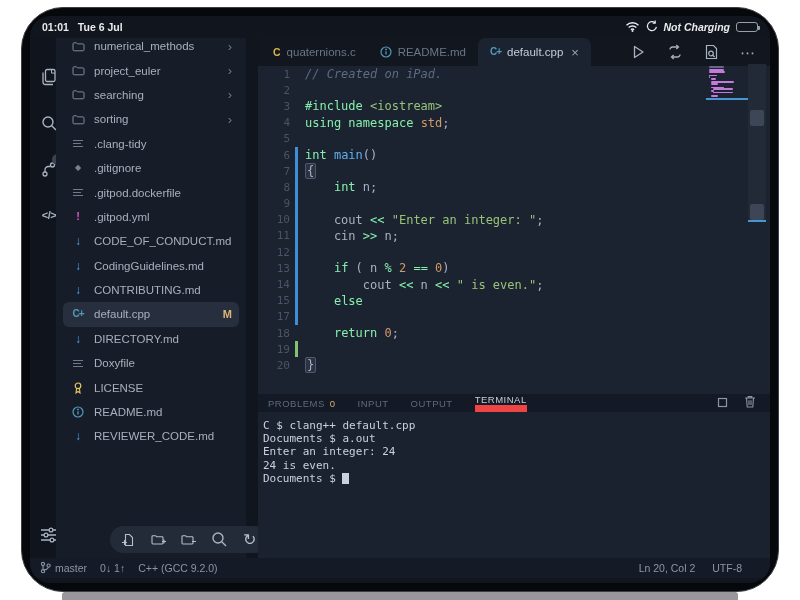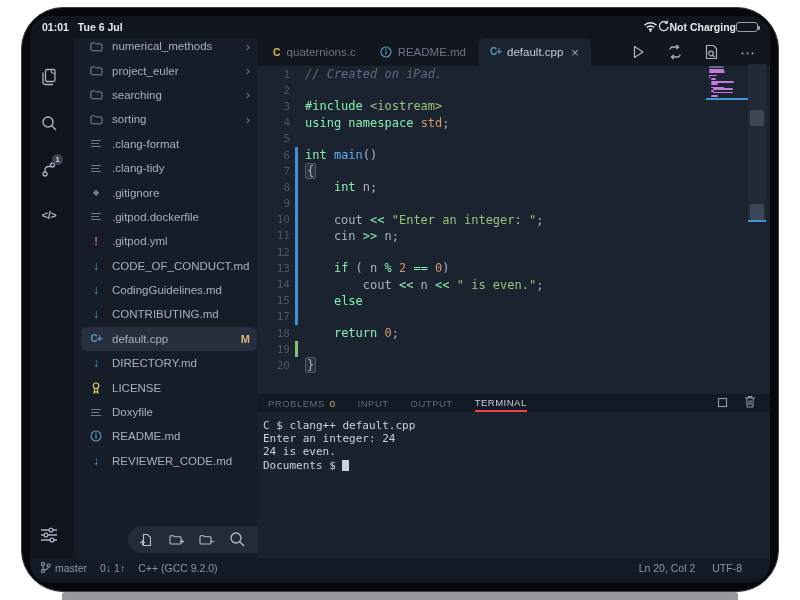--- a/index.html
+++ b/index.html
@@ -4,32 +4,32 @@
 <style>
   html,body{margin:0;padding:0;background:#fff;width:800px;height:600px;font-family:"Liberation Sans",sans-serif;}
   .stage{position:relative;width:800px;height:600px;overflow:hidden;}
   .device{position:absolute;left:21px;top:7px;width:758px;height:585px;background:#06080b;border:1px solid #3c3f45;border-radius:42px;box-sizing:border-box;}
   .stand{position:absolute;left:62px;top:592px;width:676px;height:8px;background:#97979c;border-radius:3px 3px 0 0;}
   .screen{position:absolute;left:30px;top:16px;width:740px;height:567px;background:#10151e;border-radius:20px;overflow:hidden;}
   .screen *{box-sizing:border-box;}
   
   .iosbar{position:absolute;left:0;top:0;width:740px;height:22px;display:flex;align-items:center;justify-content:space-between;padding:0 12px;color:#e9eaec;font-size:10.5px;font-weight:700;}
   .iosleft span{margin-right:9px;}
-  .iosright{display:flex;align-items:center;font-weight:600;}
+  .iosright{display:flex;align-items:center;gap:6px;font-weight:600;font-style:italic;}
   .batt{position:relative;width:22px;height:10px;border:1px solid #9aa0a8;border-radius:3px;padding:1px;}
   .batt .fill{height:100%;background:#fff;border-radius:1px;}
   .batt .nub{position:absolute;right:-3px;top:2.5px;width:2px;height:4px;background:#9aa0a8;border-radius:0 1px 1px 0;}
   
   .abar{position:absolute;left:0;top:22px;width:38px;height:520px;background:#0f141d;display:flex;flex-direction:column;align-items:center;padding-top:22px;}
   .aicon{position:relative;width:38px;height:34px;display:flex;align-items:center;justify-content:center;margin-bottom:12px;color:#aab3c1;}
   .aicon .codetxt{font-size:11px;font-weight:700;letter-spacing:-.5px;}
   .abadge{position:absolute;top:2px;right:5px;width:11px;height:11px;border-radius:50%;background:#3a4250;color:#d3d9e1;font-size:7.5px;display:flex;align-items:center;justify-content:center;font-weight:700;}
   .asettings{position:absolute;left:0;top:502px;width:38px;height:34px;display:flex;align-items:center;justify-content:center;}
   
-  .sidebar{position:absolute;left:44px;top:22px;width:190px;height:520px;background:#171d28;}
+  .sidebar{position:absolute;left:26px;top:22px;width:190px;height:520px;background:#171d28;}
   .tree{position:absolute;left:0;top:-4px;width:190px;}
   .srow{display:flex;align-items:center;height:24.4px;margin:0 7px;padding:0 7px 0 6px;border-radius:6px;}
   .srow.sel{background:#272f3e;}
   .ficon{width:18px;display:flex;justify-content:center;align-items:center;flex:none;}
   .flabel{font-size:11.5px;color:#a7b0bd;margin-left:7px;flex:1;white-space:nowrap;overflow:hidden;}
   .chev{color:#6c7685;font-size:13px;line-height:1;}
   .mbadge{color:#dcb67a;font-size:11px;font-weight:700;}
   .ic-md{color:#4aa3e8;font-weight:700;font-size:12px;line-height:1;}
   .ic-yml{color:#d357ce;font-weight:700;font-size:11px;line-height:1;}
   .ic-diamond{color:#78828f;font-size:8px;line-height:1;}
@@ -61,21 +61,21 @@
   .tk-p{color:#a9b2c3;}
   .tk-b{color:#abb2bf;background:#39435588;border:1px solid #4e596e;border-radius:2px;padding:0 1px;}
   .minimap{position:absolute;left:676px;top:48px;width:58px;height:36px;border-bottom:2px solid #4596d1;overflow:hidden;}
   .minimap .mbar{position:absolute;height:1.6px;border-radius:1px;}
   .scrolltrack{position:absolute;left:718px;top:48px;width:18px;height:158px;background:#222a37;}
   .thumb{position:absolute;left:2px;width:14px;background:#3c4656;border-radius:2px;}
   .thumbline{position:absolute;left:0;width:18px;height:2px;background:#4596d1;}
   
   .panelstrip{position:absolute;left:228px;top:378px;width:512px;height:18px;background:#131925;display:flex;align-items:center;padding-left:10px;gap:22px;}
   .ptab{font-size:9.5px;letter-spacing:.5px;color:#5f6a7c;display:flex;align-items:center;gap:5px;height:100%;}
-  .ptab.active{color:#c7ced8;border-bottom:2px solid #ef4444;}
+  .ptab.active{color:#c7ced8;border-bottom:7px solid #ef4444;}
   .pbadge{color:#d8b06c;font-size:9.5px;}
   .picons{position:absolute;right:14px;top:0;height:18px;display:flex;align-items:center;gap:16px;color:#8b95a5;}
   .terminal{position:absolute;left:228px;top:396px;width:512px;height:146px;background:#1a212f;font-family:"DejaVu Sans Mono",monospace;font-size:11px;color:#c9d1dc;padding:7px 0 0 5px;}
   .tline{height:13.2px;white-space:pre;}
   .cursor{display:inline-block;width:7px;height:11px;background:#c9d1dc;vertical-align:-2px;}
   
   .statusbar{position:absolute;left:0;top:542px;width:740px;height:20px;background:#151b26;display:flex;align-items:center;color:#8b96a6;font-size:10.5px;padding:0 28px 0 10px;}
   .sseg{display:flex;align-items:center;gap:4px;margin-right:13px;}
   .sspacer{flex:1;}
   .sright{display:flex;gap:17px;}
@@ -201,111 +201,99 @@
           <div class="srow">
             <div class="ficon">
               <span style="display: inline-flex; align-items: center; justify-content: center;">
                 <svg xmlns="http://www.w3.org/2000/svg" width="11" height="9">
                   <g stroke="#6f7b8b" stroke-width="1.1">
                     <path d="M0 1.5h10M0 4.5h8M0 7.5h10"></path>
                   </g>
                 </svg>
               </span>
             </div>
-            <span class="flabel">.clang-format</span>
+            <span class="flabel">.clang-tidy</span>
+          </div>
+          <div class="srow">
+            <div class="ficon">
+              <span class="ic-diamond" style="display: inline-flex; align-items: center; justify-content: center;">◆</span>
+            </div>
+            <span class="flabel">.gitignore</span>
           </div>
           <div class="srow">
             <div class="ficon">
               <span style="display: inline-flex; align-items: center; justify-content: center;">
                 <svg xmlns="http://www.w3.org/2000/svg" width="11" height="9">
                   <g stroke="#6f7b8b" stroke-width="1.1">
                     <path d="M0 1.5h10M0 4.5h8M0 7.5h10"></path>
                   </g>
                 </svg>
               </span>
             </div>
-            <span class="flabel">.clang-tidy</span>
-          </div>
-          <div class="srow">
-            <div class="ficon">
-              <span class="ic-diamond" style="display: inline-flex; align-items: center; justify-content: center;">◆</span>
-            </div>
-            <span class="flabel">.gitignore</span>
+            <span class="flabel">.gitpod.dockerfile</span>
+          </div>
+          <div class="srow">
+            <div class="ficon">
+              <span class="ic-yml" style="display: inline-flex; align-items: center; justify-content: center;">!</span>
+            </div>
+            <span class="flabel">.gitpod.yml</span>
+          </div>
+          <div class="srow">
+            <div class="ficon">
+              <span class="ic-md" style="display: inline-flex; align-items: center; justify-content: center;">↓</span>
+            </div>
+            <span class="flabel">CODE_OF_CONDUCT.md</span>
+          </div>
+          <div class="srow">
+            <div class="ficon">
+              <span class="ic-md" style="display: inline-flex; align-items: center; justify-content: center;">↓</span>
+            </div>
+            <span class="flabel">CodingGuidelines.md</span>
+          </div>
+          <div class="srow">
+            <div class="ficon">
+              <span class="ic-md" style="display: inline-flex; align-items: center; justify-content: center;">↓</span>
+            </div>
+            <span class="flabel">CONTRIBUTING.md</span>
+          </div>
+          <div class="srow sel">
+            <div class="ficon">
+              <span class="ic-cpp" style="display: inline-flex; align-items: center; justify-content: center;">C+</span>
+            </div>
+            <span class="flabel">default.cpp</span>
+            <span class="mbadge">M</span>
+          </div>
+          <div class="srow">
+            <div class="ficon">
+              <span class="ic-md" style="display: inline-flex; align-items: center; justify-content: center;">↓</span>
+            </div>
+            <span class="flabel">DIRECTORY.md</span>
           </div>
           <div class="srow">
             <div class="ficon">
               <span style="display: inline-flex; align-items: center; justify-content: center;">
                 <svg xmlns="http://www.w3.org/2000/svg" width="11" height="9">
                   <g stroke="#6f7b8b" stroke-width="1.1">
                     <path d="M0 1.5h10M0 4.5h8M0 7.5h10"></path>
                   </g>
                 </svg>
               </span>
             </div>
-            <span class="flabel">.gitpod.dockerfile</span>
-          </div>
-          <div class="srow">
-            <div class="ficon">
-              <span class="ic-yml" style="display: inline-flex; align-items: center; justify-content: center;">!</span>
-            </div>
-            <span class="flabel">.gitpod.yml</span>
-          </div>
-          <div class="srow">
-            <div class="ficon">
-              <span class="ic-md" style="display: inline-flex; align-items: center; justify-content: center;">↓</span>
-            </div>
-            <span class="flabel">CODE_OF_CONDUCT.md</span>
-          </div>
-          <div class="srow">
-            <div class="ficon">
-              <span class="ic-md" style="display: inline-flex; align-items: center; justify-content: center;">↓</span>
-            </div>
-            <span class="flabel">CodingGuidelines.md</span>
-          </div>
-          <div class="srow">
-            <div class="ficon">
-              <span class="ic-md" style="display: inline-flex; align-items: center; justify-content: center;">↓</span>
-            </div>
-            <span class="flabel">CONTRIBUTING.md</span>
-          </div>
-          <div class="srow sel">
-            <div class="ficon">
-              <span class="ic-cpp" style="display: inline-flex; align-items: center; justify-content: center;">C+</span>
-            </div>
-            <span class="flabel">default.cpp</span>
-            <span class="mbadge">M</span>
-          </div>
-          <div class="srow">
-            <div class="ficon">
-              <span class="ic-md" style="display: inline-flex; align-items: center; justify-content: center;">↓</span>
-            </div>
-            <span class="flabel">DIRECTORY.md</span>
+            <span class="flabel">Doxyfile</span>
           </div>
           <div class="srow">
             <div class="ficon">
               <span style="display: inline-flex; align-items: center; justify-content: center;">
                 <svg xmlns="http://www.w3.org/2000/svg" width="10" height="12">
                   <circle cx="5" cy="3.8" r="2.8" fill="none" stroke="#e7c664" stroke-width="1.2"></circle>
                   <path d="M3.6 6.3 3 11l2-1.6L7 11l-.6-4.7" fill="none" stroke="#e7c664" stroke-width="1.1"></path>
                 </svg>
               </span>
             </div>
             <span class="flabel">LICENSE</span>
-          </div>
-          <div class="srow">
-            <div class="ficon">
-              <span style="display: inline-flex; align-items: center; justify-content: center;">
-                <svg xmlns="http://www.w3.org/2000/svg" width="11" height="9">
-                  <g stroke="#6f7b8b" stroke-width="1.1">
-                    <path d="M0 1.5h10M0 4.5h8M0 7.5h10"></path>
-                  </g>
-                </svg>
-              </span>
-            </div>
-            <span class="flabel">Doxyfile</span>
           </div>
           <div class="srow">
             <div class="ficon">
               <span style="display: inline-flex; align-items: center; justify-content: center;">
                 <svg xmlns="http://www.w3.org/2000/svg" width="12" height="12">
                   <circle cx="6" cy="6" r="5" fill="none" stroke="#519aba" stroke-width="1.2"></circle>
                   <path d="M6 5.3v3.3" stroke="#519aba" stroke-width="1.3"></path>
                   <circle cx="6" cy="3.4" r=".9" fill="#519aba"></circle>
                 </svg>
               </span>
@@ -476,20 +464,21 @@
             </svg>
           </span></div>
         <div class="tbicon"><span style="display: inline-flex; align-items: center; justify-content: center;">
             <svg xmlns="http://www.w3.org/2000/svg" width="12" height="13">
               <path d="M1 3h10M4.2 3V1.6h3.6V3M2.5 3l.7 9h5.6l.7-9M5 5.3v4.6M7 5.3v4.6" fill="none" stroke="#8b95a5" stroke-width="1.1"></path>
             </svg>
           </span></div>
       </div>
     <div class="terminal" id="terminal">
         <div class="tline"><span>C $ clang++ default.cpp</span></div>
+        <div class="tline"><span>Documents $ a.out</span></div>
         <div class="tline"><span>Enter an integer: 24</span></div>
         <div class="tline"><span>24 is even.</span></div>
         <div class="tline"><span>Documents $ </span><span class="cursor"></span></div>
       </div>
 
     <div class="statusbar">
       <span class="sseg">
         <span><svg width="11" height="13">
               <circle cx="3" cy="3" r="1.6" fill="none" stroke="#8b96a6" stroke-width="1.1"></circle>
               <circle cx="3" cy="10.2" r="1.6" fill="none" stroke="#8b96a6" stroke-width="1.1"></circle>

